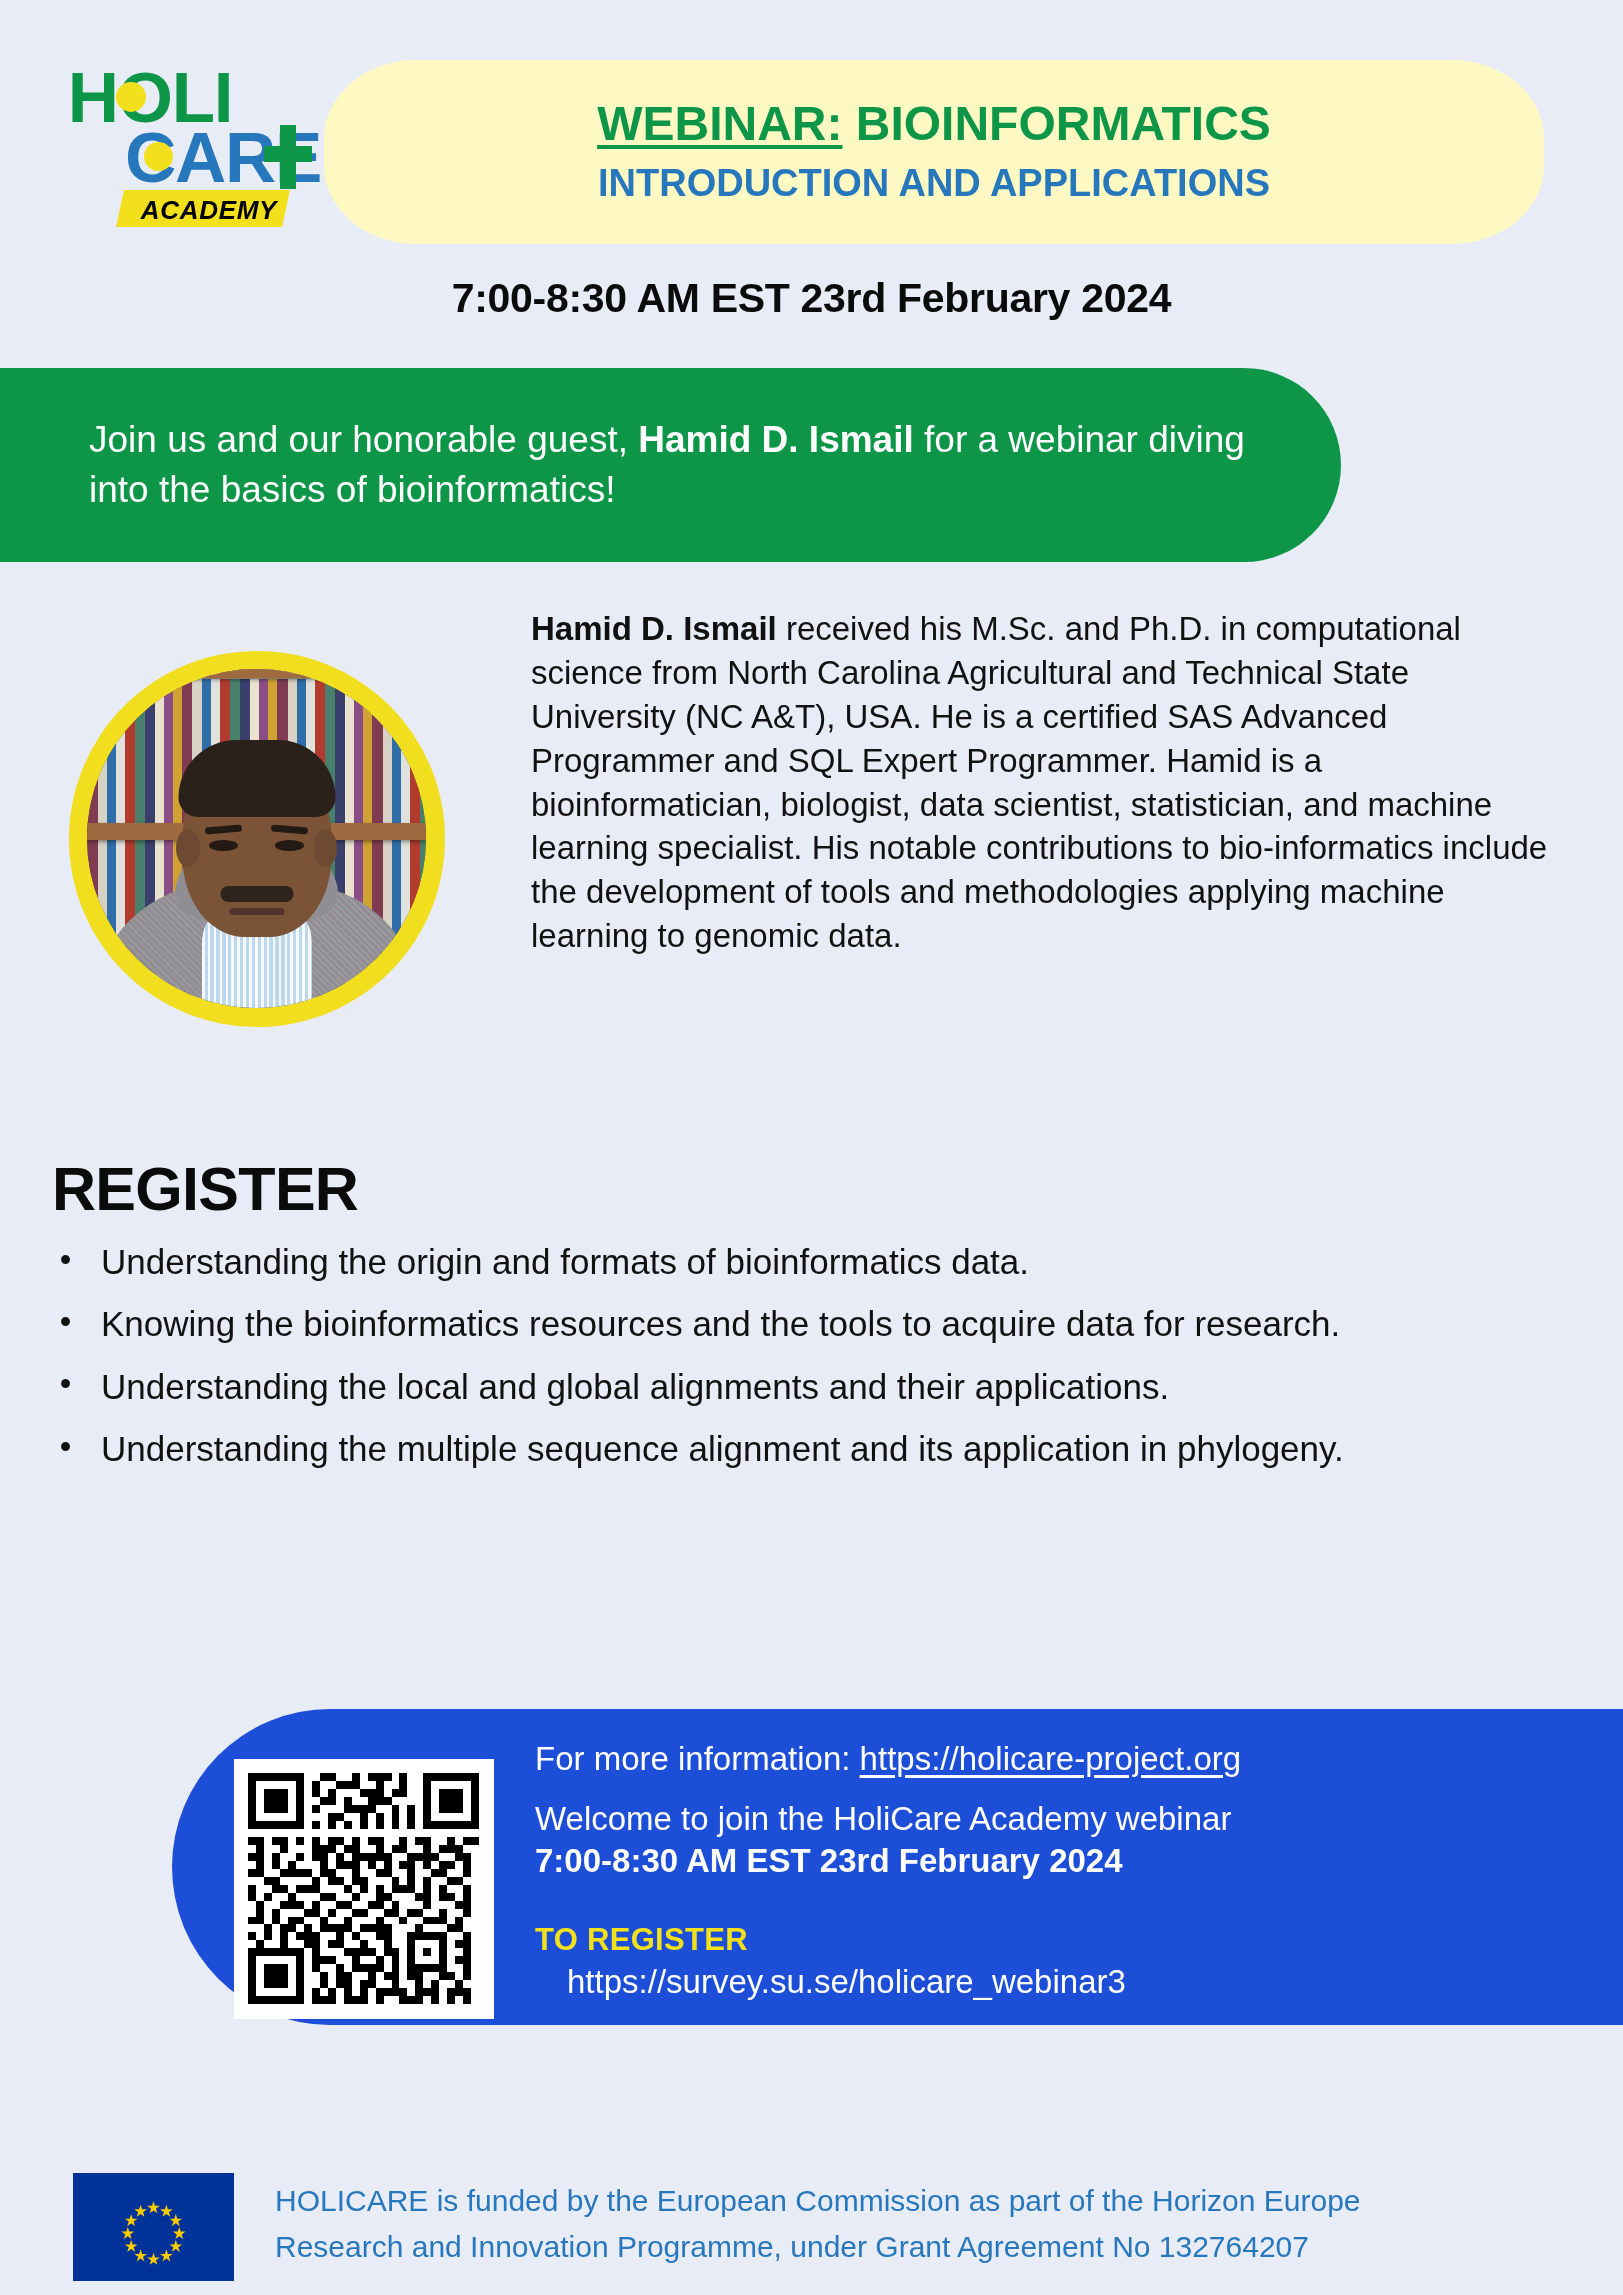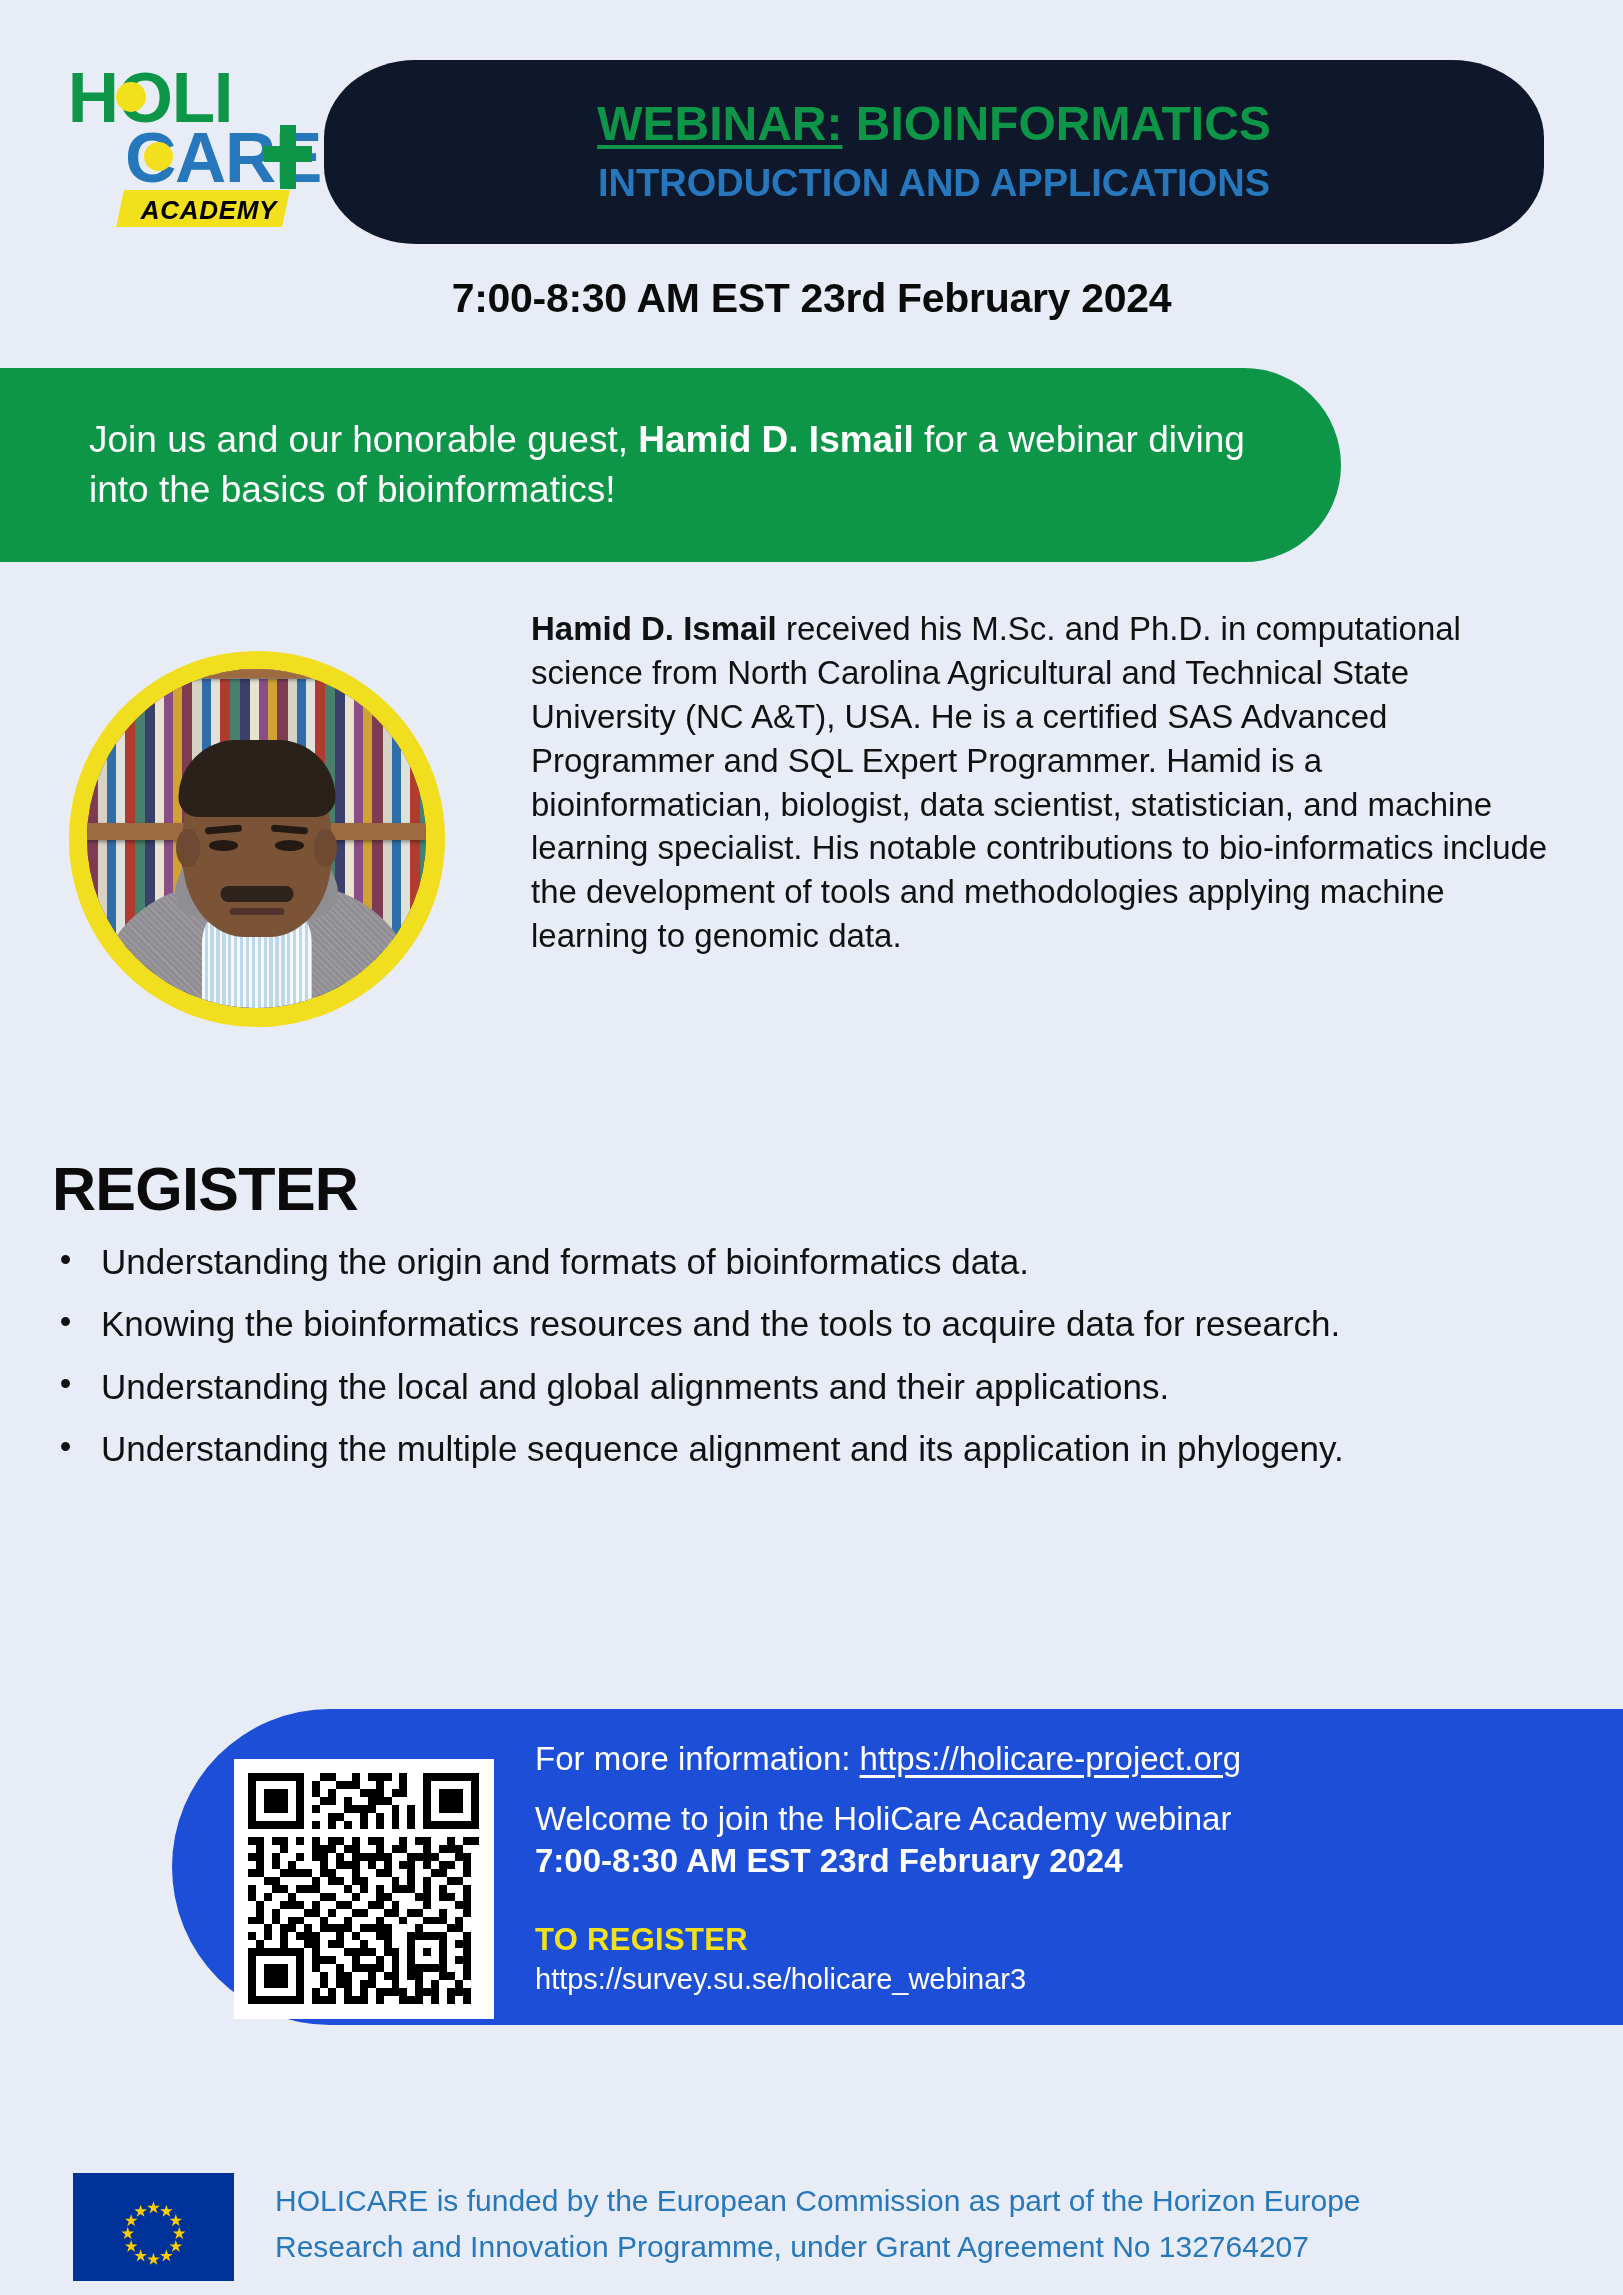--- a/index.html
+++ b/index.html
@@ -88,21 +88,21 @@
     font-weight: 900;
     font-style: italic;
     letter-spacing: 0.7px;
     color: #000;
   }
 
   .title-card {
     position: absolute;
     left: 324px; top: 60px;
     width: 1220px; height: 184px;
-    background: #0f172a;
+    background: #fef9c3;
     border-radius: 92px / 78px;
     box-sizing: border-box;
     display: flex;
     flex-direction: column;
     align-items: center;
     justify-content: center;
   }
   .title-main {
     font-size: 48px;
     font-weight: 900;
@@ -372,22 +372,23 @@
     margin-top: 2.6px;
   }
   .bt-register {
     font-size: 31px;
     font-weight: 900;
     color: #F3E01C;
     margin-top: 41px;
     letter-spacing: 0.3px;
   }
   .bt-url {
-    font-size: 29px;
+    font-size: 33px;
     margin-top: 5.2px;
+    margin-left: 32px;
   }
 
   
   .eu-flag {
     position: absolute;
     left: 73px; top: 2173px;
     width: 161px; height: 108px;
     background: #003399;
   }
   .eu-flag svg { display:block; width:100%; height:100%; }

